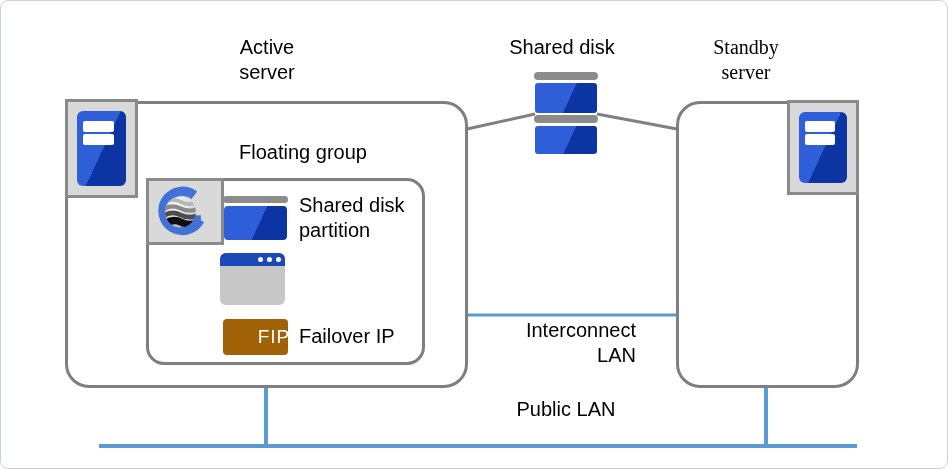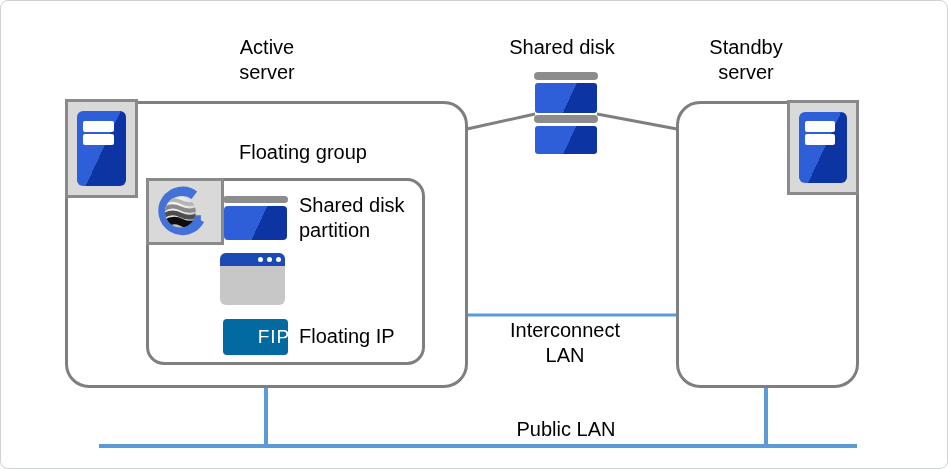--- a/index.html
+++ b/index.html
@@ -62,21 +62,21 @@
     position:absolute; left:0; top:0; width:100%; height:13px; background:#1b49b5;
   }
   .appwin .dot {
     position:absolute; top:4px; width:5px; height:5px;
     border-radius:50%; background:#ffffff;
   }
 
   
   .fip {
     position:absolute; box-sizing:border-box;
-    background:#0369a1; border-radius:4px;
+    background:#a16207; border-radius:4px;
     display:flex; align-items:center; justify-content:center;
     color:#ffffff; font-size:19px; letter-spacing:1px;padding-left:37px;
   }
 
   .logo-svg { position:absolute; left:6px; top:3px; }
 </style>
 </head>
 <body>
 
 <div class="canvas">
@@ -153,23 +153,23 @@
     </div>
   </div>
 
   <div class="fip" style="left:222px; top:318px; width:65px; height:36px;">
     <span>FIP</span>
   </div>
 
   <div class="label" style="left:196px; top:34px;  width:140px;">Active
 server</div>
   <div class="label" style="left:486px; top:34px;  width:150px;">Shared disk</div>
-  <div class="label" style="left:672px; top:34px;  width:146px;">Standby
+  <div class="label" style="left:672px; top:34px;  width:146px;font-family:Liberation Serif, serif;">Standby
 server</div>
   <div class="label" style="left:222px; top:139px; width:160px;">Floating group</div>
   <div class="label left" style="left:298px; top:192px; width:125px;">Shared disk
 partition</div>
-  <div class="label left" style="left:298px; top:323px; width:125px;">Floating IP</div>
-  <div class="label" style="left:493px; top:317px; width:142px;">Interconnect
+  <div class="label left" style="left:298px; top:323px; width:125px;">Failover IP</div>
+  <div class="label" style="left:493px; top:317px; width:142px;text-align:right;">Interconnect
 LAN</div>
-  <div class="label" style="left:495px; top:416px; width:140px;">Public LAN</div>
+  <div class="label" style="left:495px; top:396px; width:140px;">Public LAN</div>
 
 </div>
 
 </body></html>

